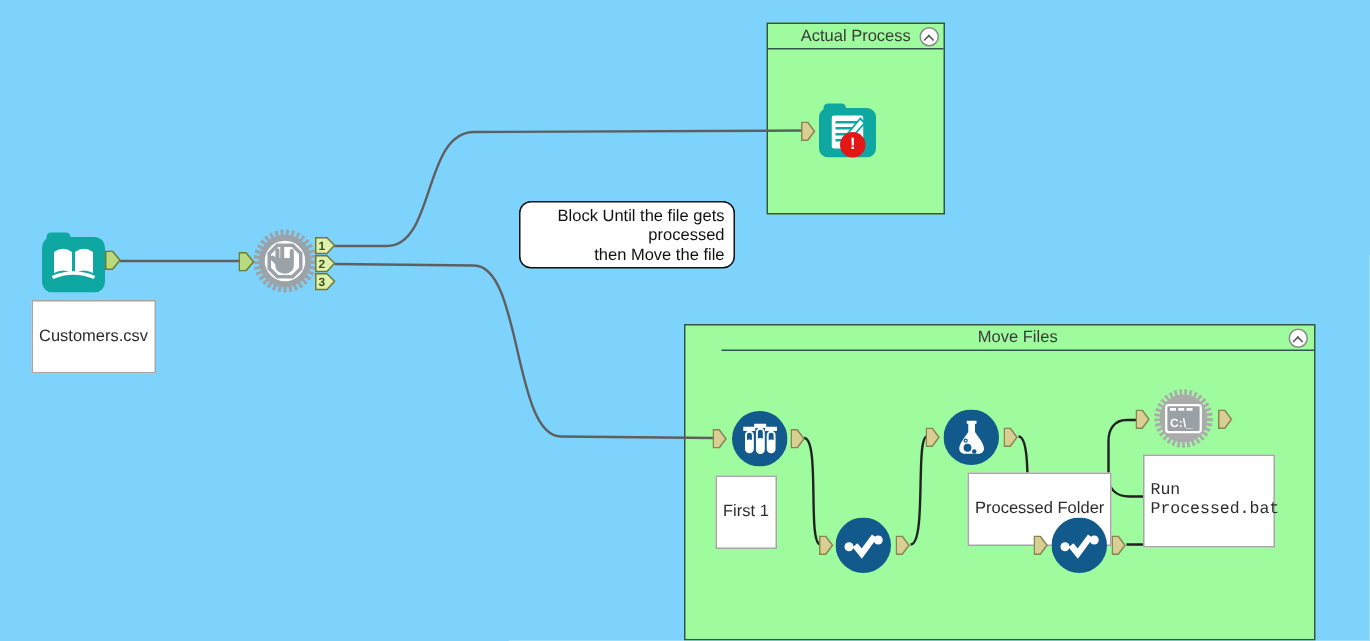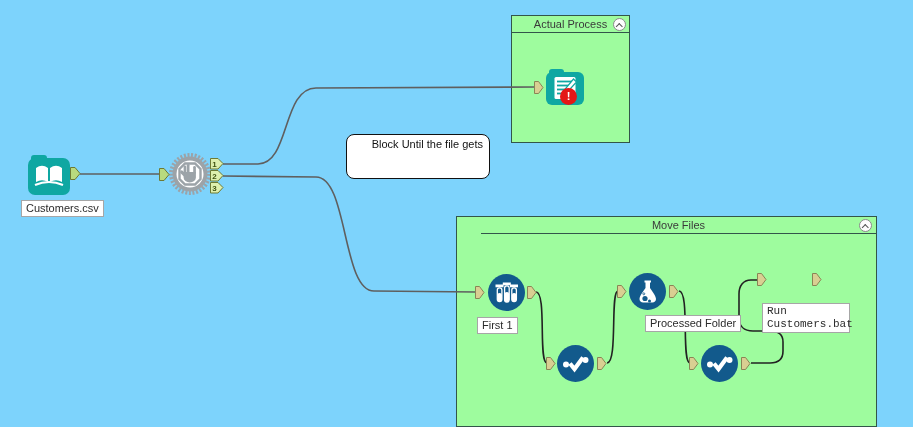--- a/index.html
+++ b/index.html
@@ -9,21 +9,21 @@
   .container { position: absolute; background: #9efc9e; border: 1px solid #32554a; }
   .container-header { position: relative; height: 17px; border-bottom: 1px solid #32554a;
     text-align: center; font-size: 11px; color: #3a3a3a; line-height: 16px; }
   .collapse-btn { position: absolute; top: 2px; width: 13px; height: 13px; border-radius: 50%;
     background: #fdfdfd; border: 1px solid #8a8a8a; cursor: pointer; }
   .collapse-btn .caret { position: absolute; left: 3.2px; top: 4.6px; width: 4.5px; height: 4.5px;
     border-left: 1.4px solid #555; border-top: 1.4px solid #555; transform: rotate(45deg); }
 
   .tool { position: absolute; }
   .tool-label { position: absolute; background: #fff; border: 1px solid #a6a6a6; color: #2b2b2b;
-    font-size: 11px; line-height: 13px; padding: 1px 4px; white-space: nowrap; }
+    font-size: 11px; line-height: 13px; padding: 17px 4px; white-space: nowrap; }
 
   .annotation-box { position: absolute; background: #fff; border: 1.6px solid #111; border-radius: 8px;
     font-size: 11px; line-height: 13px; color: #111; text-align: right; padding: 3px 6px; }
 
   .anchor { position: absolute; }
   .badge { position: absolute; width: 17px; height: 17px; border-radius: 50%; background: #e41717;
     color: #fff; font-size: 11px; font-weight: bold; text-align: center; line-height: 17px; }
 
   svg text { font-family: "Liberation Sans", sans-serif; }
 </style>
@@ -101,20 +101,22 @@
     <polygon points="0.5,0.5 8,0.5 13,5.5 8,11 0.5,11" fill="#def0ae" stroke="#6d7a34" stroke-width="1"></polygon>
     <text x="4.5" y="8.6" font-size="8" font-weight="bold" fill="#3f5212" text-anchor="middle">2</text>
   </svg>
   <svg class="anchor" style="left:210px; top:182px;" width="14" height="12">
     <polygon points="0.5,0.5 8,0.5 13,5.5 8,11 0.5,11" fill="#def0ae" stroke="#6d7a34" stroke-width="1"></polygon>
     <text x="4.5" y="8.6" font-size="8" font-weight="bold" fill="#3f5212" text-anchor="middle">3</text>
   </svg>
 
   <div class="annotation-box" style="left:346px; top:134px; width:144px; height:45px;">
     <div>Block Until the file gets</div>
+    <div>processed</div>
+    <div>then Move the file</div>
   </div>
 
   <svg class="anchor" style="left:534px; top:81px;" width="10" height="13">
     <polygon points="0.5,0.5 4.5,0.5 9,6.5 4.5,12.5 0.5,12.5" fill="#d9cf92" stroke="#8a8455" stroke-width="1"></polygon>
   </svg>
   <div class="tool" style="left:546px; top:68px; width:38px; height:37px;">
     <svg width="38" height="37" viewBox="0 0 38 37">
       <rect x="3" y="1" width="15" height="9" rx="3" fill="#0fa7a2"></rect>
       <rect x="0" y="4" width="38" height="33" rx="6" fill="#0fa7a2"></rect>
       <rect x="8.5" y="9" width="21" height="22" rx="1.5" fill="#fff"></rect>
@@ -198,21 +200,34 @@
       <path d="M13,18.5 L17.5,24 L26,12.5" stroke="#fff" stroke-width="4.2" fill="none"></path>
     </svg>
   </div>
   <svg class="anchor" style="left:741px; top:357px;" width="10" height="13">
     <polygon points="0.5,0.5 4.5,0.5 9,6.5 4.5,12.5 0.5,12.5" fill="#d9cf92" stroke="#8a8455" stroke-width="1"></polygon>
   </svg>
 
   <svg class="anchor" style="left:757px; top:273px;" width="10" height="13">
     <polygon points="0.5,0.5 4.5,0.5 9,6.5 4.5,12.5 0.5,12.5" fill="#d9cf92" stroke="#8a8455" stroke-width="1"></polygon>
   </svg>
+  <div class="tool" style="left:768px; top:258px; width:42px; height:42px;">
+    <svg width="42" height="42" viewBox="0 0 42 42">
+      <circle cx="21" cy="21" r="17.5" fill="none" stroke="#ababab" stroke-width="4" stroke-dasharray="1.8 1.5"></circle>
+      <circle cx="21" cy="21" r="16" fill="#ababab"></circle>
+      <rect x="9.5" y="12" width="23" height="18" rx="1.5" fill="#99a1a6" stroke="#fff" stroke-width="1.5"></rect>
+      <g fill="#fff">
+        <rect x="12" y="14" width="4" height="1.8"></rect>
+        <rect x="17.5" y="14" width="4" height="1.8"></rect>
+        <rect x="23" y="14" width="4" height="1.8"></rect>
+      </g>
+      <text x="12" y="26.5" font-size="8" font-weight="bold" fill="#fff">C:\_</text>
+    </svg>
+  </div>
   <svg class="anchor" style="left:812px; top:273px;" width="10" height="13">
     <polygon points="0.5,0.5 4.5,0.5 9,6.5 4.5,12.5 0.5,12.5" fill="#d9cf92" stroke="#8a8455" stroke-width="1"></polygon>
   </svg>
   <div class="tool-label" style="left:762px; top:303px; width:88px; white-space:normal;font-family:Liberation Mono, monospace;">
     <div>Run</div>
-    <div>Customers.bat</div>
+    <div>Processed.bat</div>
   </div>
 
 </div>
 
 </body></html>

